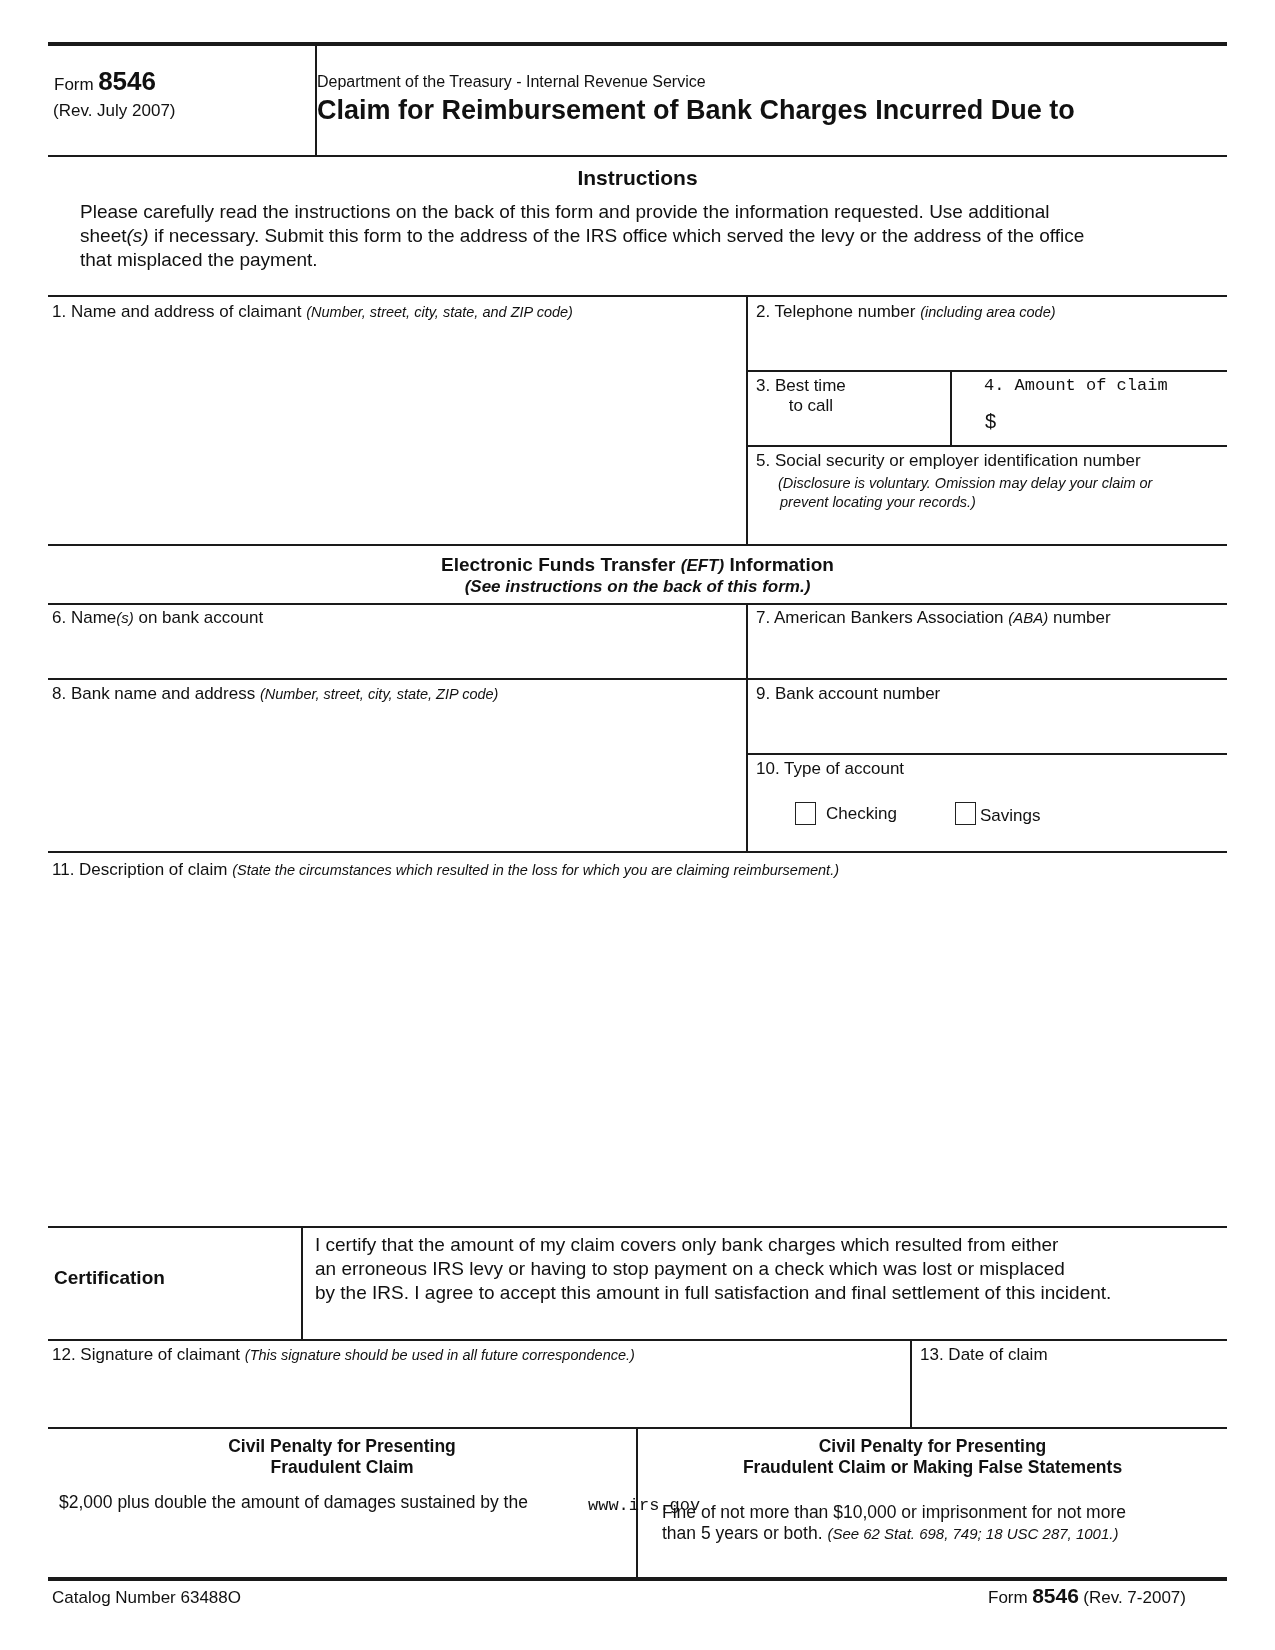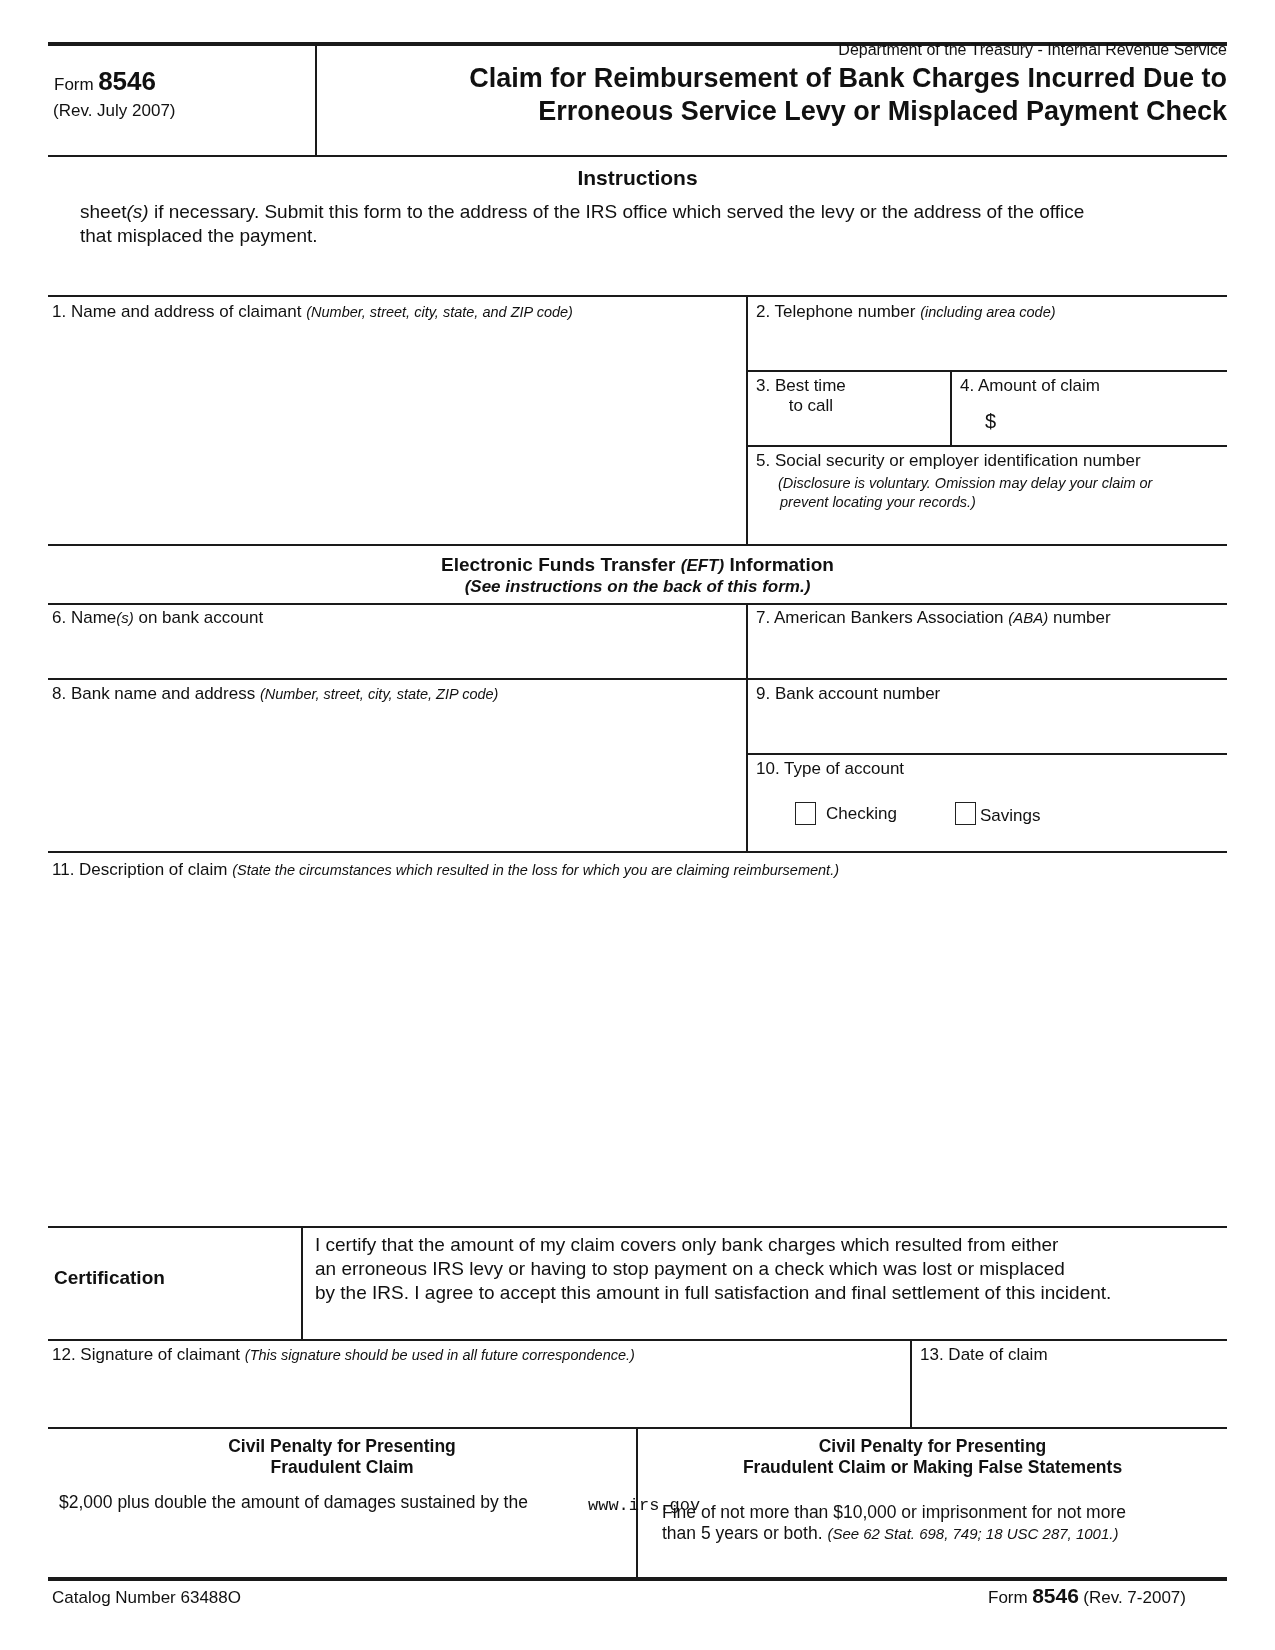--- a/index.html
+++ b/index.html
@@ -33,28 +33,28 @@
   <div class="hl" style="left:48px; top:42px; width:1179px; height:4px;"></div>
   <div class="vl" style="left:315px; top:44px; height:112px;"></div>
   <div class="hl" style="left:48px; top:155px; width:1179px; height:2px;"></div>
 
   <div class="abs" style="left:54px; top:66px; white-space:nowrap;">
     <span style="font-size:17px;">Form</span>
     <span style="font-size:26px; font-weight:bold;">8546</span>
   </div>
   <div class="abs lbl" style="left:53px; top:101px;">(Rev. July 2007)</div>
 
-  <div class="abs" style="left:317px; top:40px; width:910px; text-align:right;padding-left:24px;">
+  <div class="abs" style="left:317px; top:72px; width:910px; text-align:left;">
     <div style="font-size:16px; line-height:20px;">Department of the Treasury - Internal Revenue Service</div>
     <div style="font-size:27px; font-weight:bold; line-height:33px; margin-top:2px;">Claim for Reimbursement of Bank Charges Incurred Due to</div>
-    <div style="font-size:27px; font-weight:bold; line-height:33px;">Erroneous Service Levy or Misplaced Payment Check</div>
   </div>
 
   <div class="abs bold" style="left:48px; width:1179px; top:166px; text-align:center; font-size:21px;">Instructions</div>
   <div class="abs" style="left:80px; top:200px; font-size:19px; line-height:24px; white-space:nowrap;">
+    <div>Please carefully read the instructions on the back of this form and provide the information requested. Use additional</div>
     <div><span>sheet</span><i>(s)</i><span> if necessary. Submit this form to the address of the IRS office which served the levy or the address of the office</span></div>
     <div>that misplaced the payment.</div>
   </div>
 
   <div class="hl" style="left:48px; top:295px; width:1179px; height:2px;"></div>
   <div class="vl" style="left:746px; top:296px; height:249px;"></div>
   <div class="hl" style="left:746px; top:370px; width:481px; height:2px;"></div>
   <div class="vl" style="left:950px; top:371px; height:75px;"></div>
   <div class="hl" style="left:746px; top:445px; width:481px; height:2px;"></div>
   <div class="hl" style="left:48px; top:544px; width:1179px; height:2px;"></div>
@@ -70,21 +70,21 @@
     <span class="hint">(including area code)</span>
   </div>
   <input class="field" type="text" style="left: 756px; top: 330px; width: 465px; height: 34px;" value="">
 
   <div class="abs lbl" style="left:756px; top:376px;">
     <div>3. Best time</div>
     <div style="padding-left:20px;text-align:center;">to call</div>
   </div>
   <input class="field" type="text" style="left: 846px; top: 410px; width: 100px; height: 30px;" value="">
 
-  <div class="abs lbl" style="left:960px; top:376px;">4. Amount of claim</div>
+  <div class="abs lbl" style="left:984px; top:376px;font-family:Liberation Mono, monospace;">4. Amount of claim</div>
   <div class="abs" style="left:985px; top:410px; font-size:20px;">$</div>
   <input class="field" type="text" style="left: 1003px; top: 408px; width: 218px; height: 30px;" value="">
 
   <div class="abs lbl" style="left:756px; top:451px;">5. Social security or employer identification number</div>
   <div class="abs hint" style="left:778px; top:474px; white-space:nowrap; line-height:19px;">(Disclosure is voluntary. Omission may delay your claim or</div>
   <div class="abs hint" style="left:780px; top:493px; white-space:nowrap; line-height:19px;">prevent locating your records.)</div>
   <input class="field" type="text" style="left: 756px; top: 515px; width: 465px; height: 26px;" value="">
 
   <div class="abs bold" style="left:48px; width:1179px; top:554px; text-align:center; font-size:19px; line-height:22px;">
     <span>Electronic Funds Transfer </span><i style="font-size:17px;">(EFT)</i><span> Information</span>

